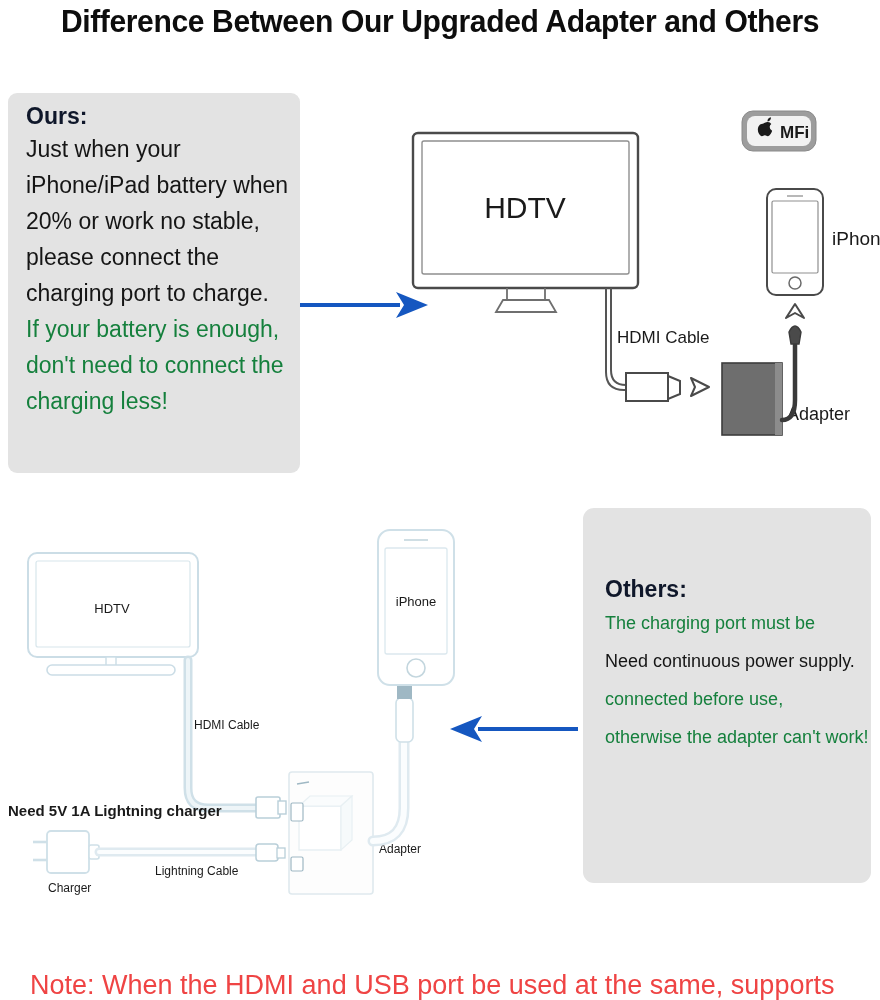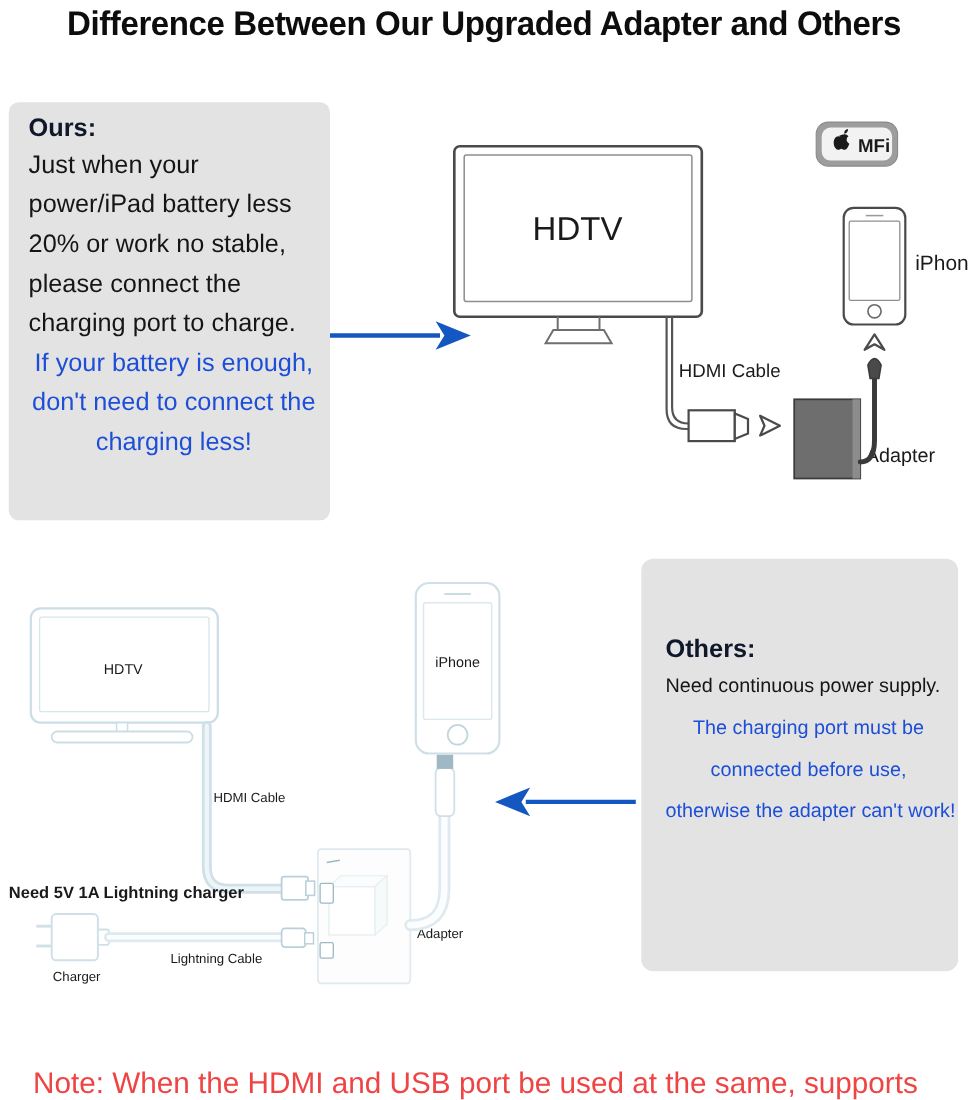--- a/index.html
+++ b/index.html
@@ -52,21 +52,21 @@
     line-height: 1.15;
     margin-bottom: 2px;
   }
   .panel-line {
     font-size: 23px;
     line-height: 36px;
     color: #151515;
     white-space: nowrap;
   }
   .panel-others .panel-line { font-size: 18px; line-height: 38px; }
-  .panel-line.red { color: #1d4ed8; text-align: center; }
+  .panel-line.red { color: #15803d; }
 
   
   .arrow { position: absolute; }
   .arrow-ours { left: 300px; top: 288px; }
   .arrow-others { left: 448px; top: 712px; }
 
   
   .diagram { position: absolute; }
   .diagram-top { left: 395px; top: 100px; width: 485px; height: 340px; }
   .diagram-bottom { left: 0px; top: 520px; width: 600px; height: 380px; }
@@ -89,35 +89,35 @@
 <body>
 
 <div class="page">
 
   <div class="title">Difference Between Our Upgraded Adapter and Others</div>
 
   <div class="panel panel-ours">
     <div class="panel-inner">
       <div class="panel-head">Ours:</div>
       <div class="panel-line">Just when your</div>
-      <div class="panel-line">power/iPad battery less</div>
+      <div class="panel-line">iPhone/iPad battery when</div>
       <div class="panel-line">20% or work no stable,</div>
       <div class="panel-line">please connect the</div>
       <div class="panel-line">charging port to charge.</div>
       <div class="panel-line red">If your battery is enough,</div>
       <div class="panel-line red">don't need to connect the</div>
       <div class="panel-line red">charging less!</div>
     </div>
   </div>
 
   <div class="panel panel-others">
     <div class="panel-inner">
       <div class="panel-head">Others:</div>
+      <div class="panel-line red">The charging port must be</div>
       <div class="panel-line">Need continuous power supply.</div>
-      <div class="panel-line red">The charging port must be</div>
       <div class="panel-line red">connected before use,</div>
       <div class="panel-line red">otherwise the adapter can't work!</div>
     </div>
   </div>
 
   <div class="arrow arrow-ours">
     <svg width="130" height="34" viewBox="0 0 130 34">
       <line x1="0" y1="17" x2="100" y2="17" stroke="#1557c0" stroke-width="4"></line>
       <polygon points="96,4 128,17 96,30 104,17" fill="#1557c0"></polygon>
     </svg>

